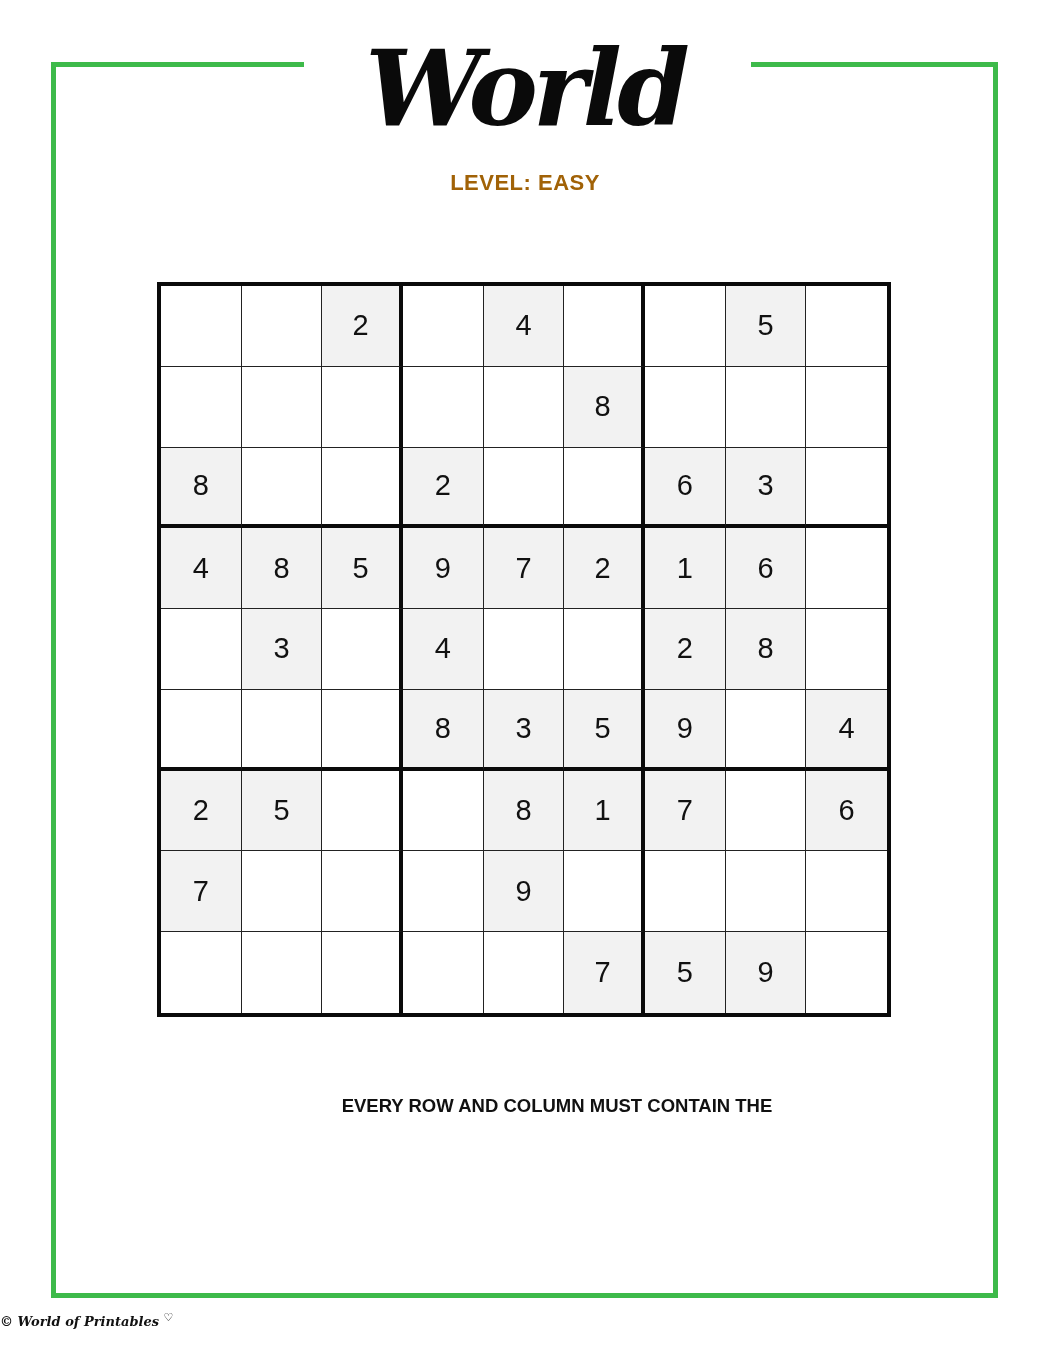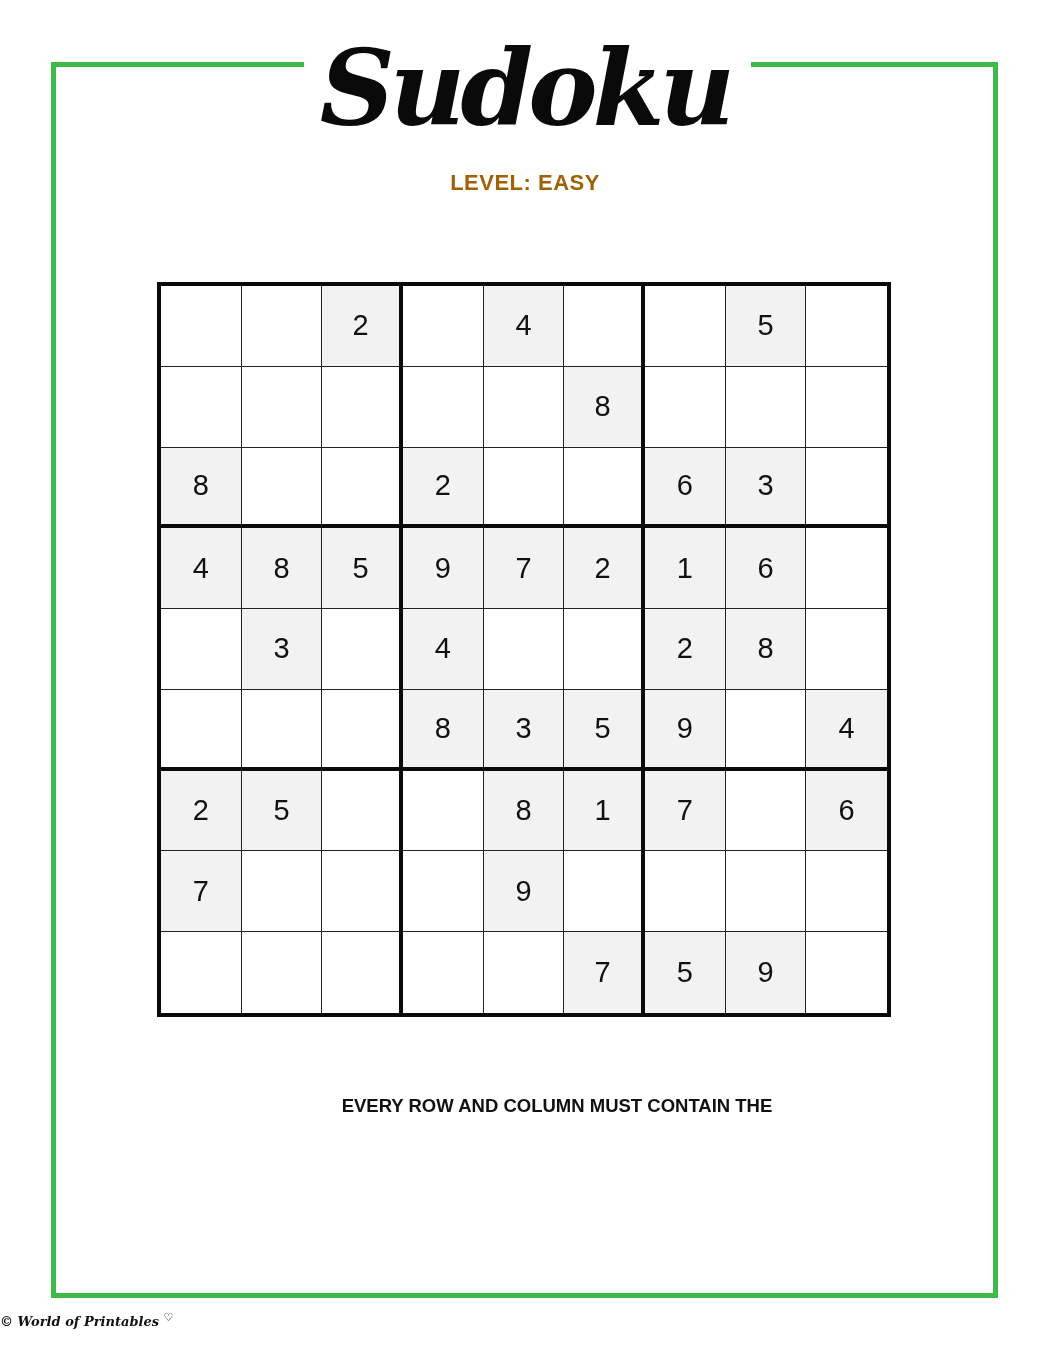--- a/index.html
+++ b/index.html
@@ -112,21 +112,21 @@
   </style>
 </head>
 <body>
 
 <div class="frame-seg frame-top-left"></div>
 <div class="frame-seg frame-top-right"></div>
 <div class="frame-seg frame-left"></div>
 <div class="frame-seg frame-right"></div>
 <div class="frame-seg frame-bottom"></div>
 
-<div class="title">Sudoku</div>
+<div class="title">World</div>
 <div class="subtitle">LEVEL: EASY</div>
 
 <div class="grid" id="sudoku-grid">
     <div class="cell row-1 col-1"></div>
     <div class="cell row-1 col-2"></div>
     <div class="cell row-1 col-3 given">2</div>
     <div class="cell row-1 col-4"></div>
     <div class="cell row-1 col-5 given">4</div>
     <div class="cell row-1 col-6"></div>
     <div class="cell row-1 col-7"></div>

